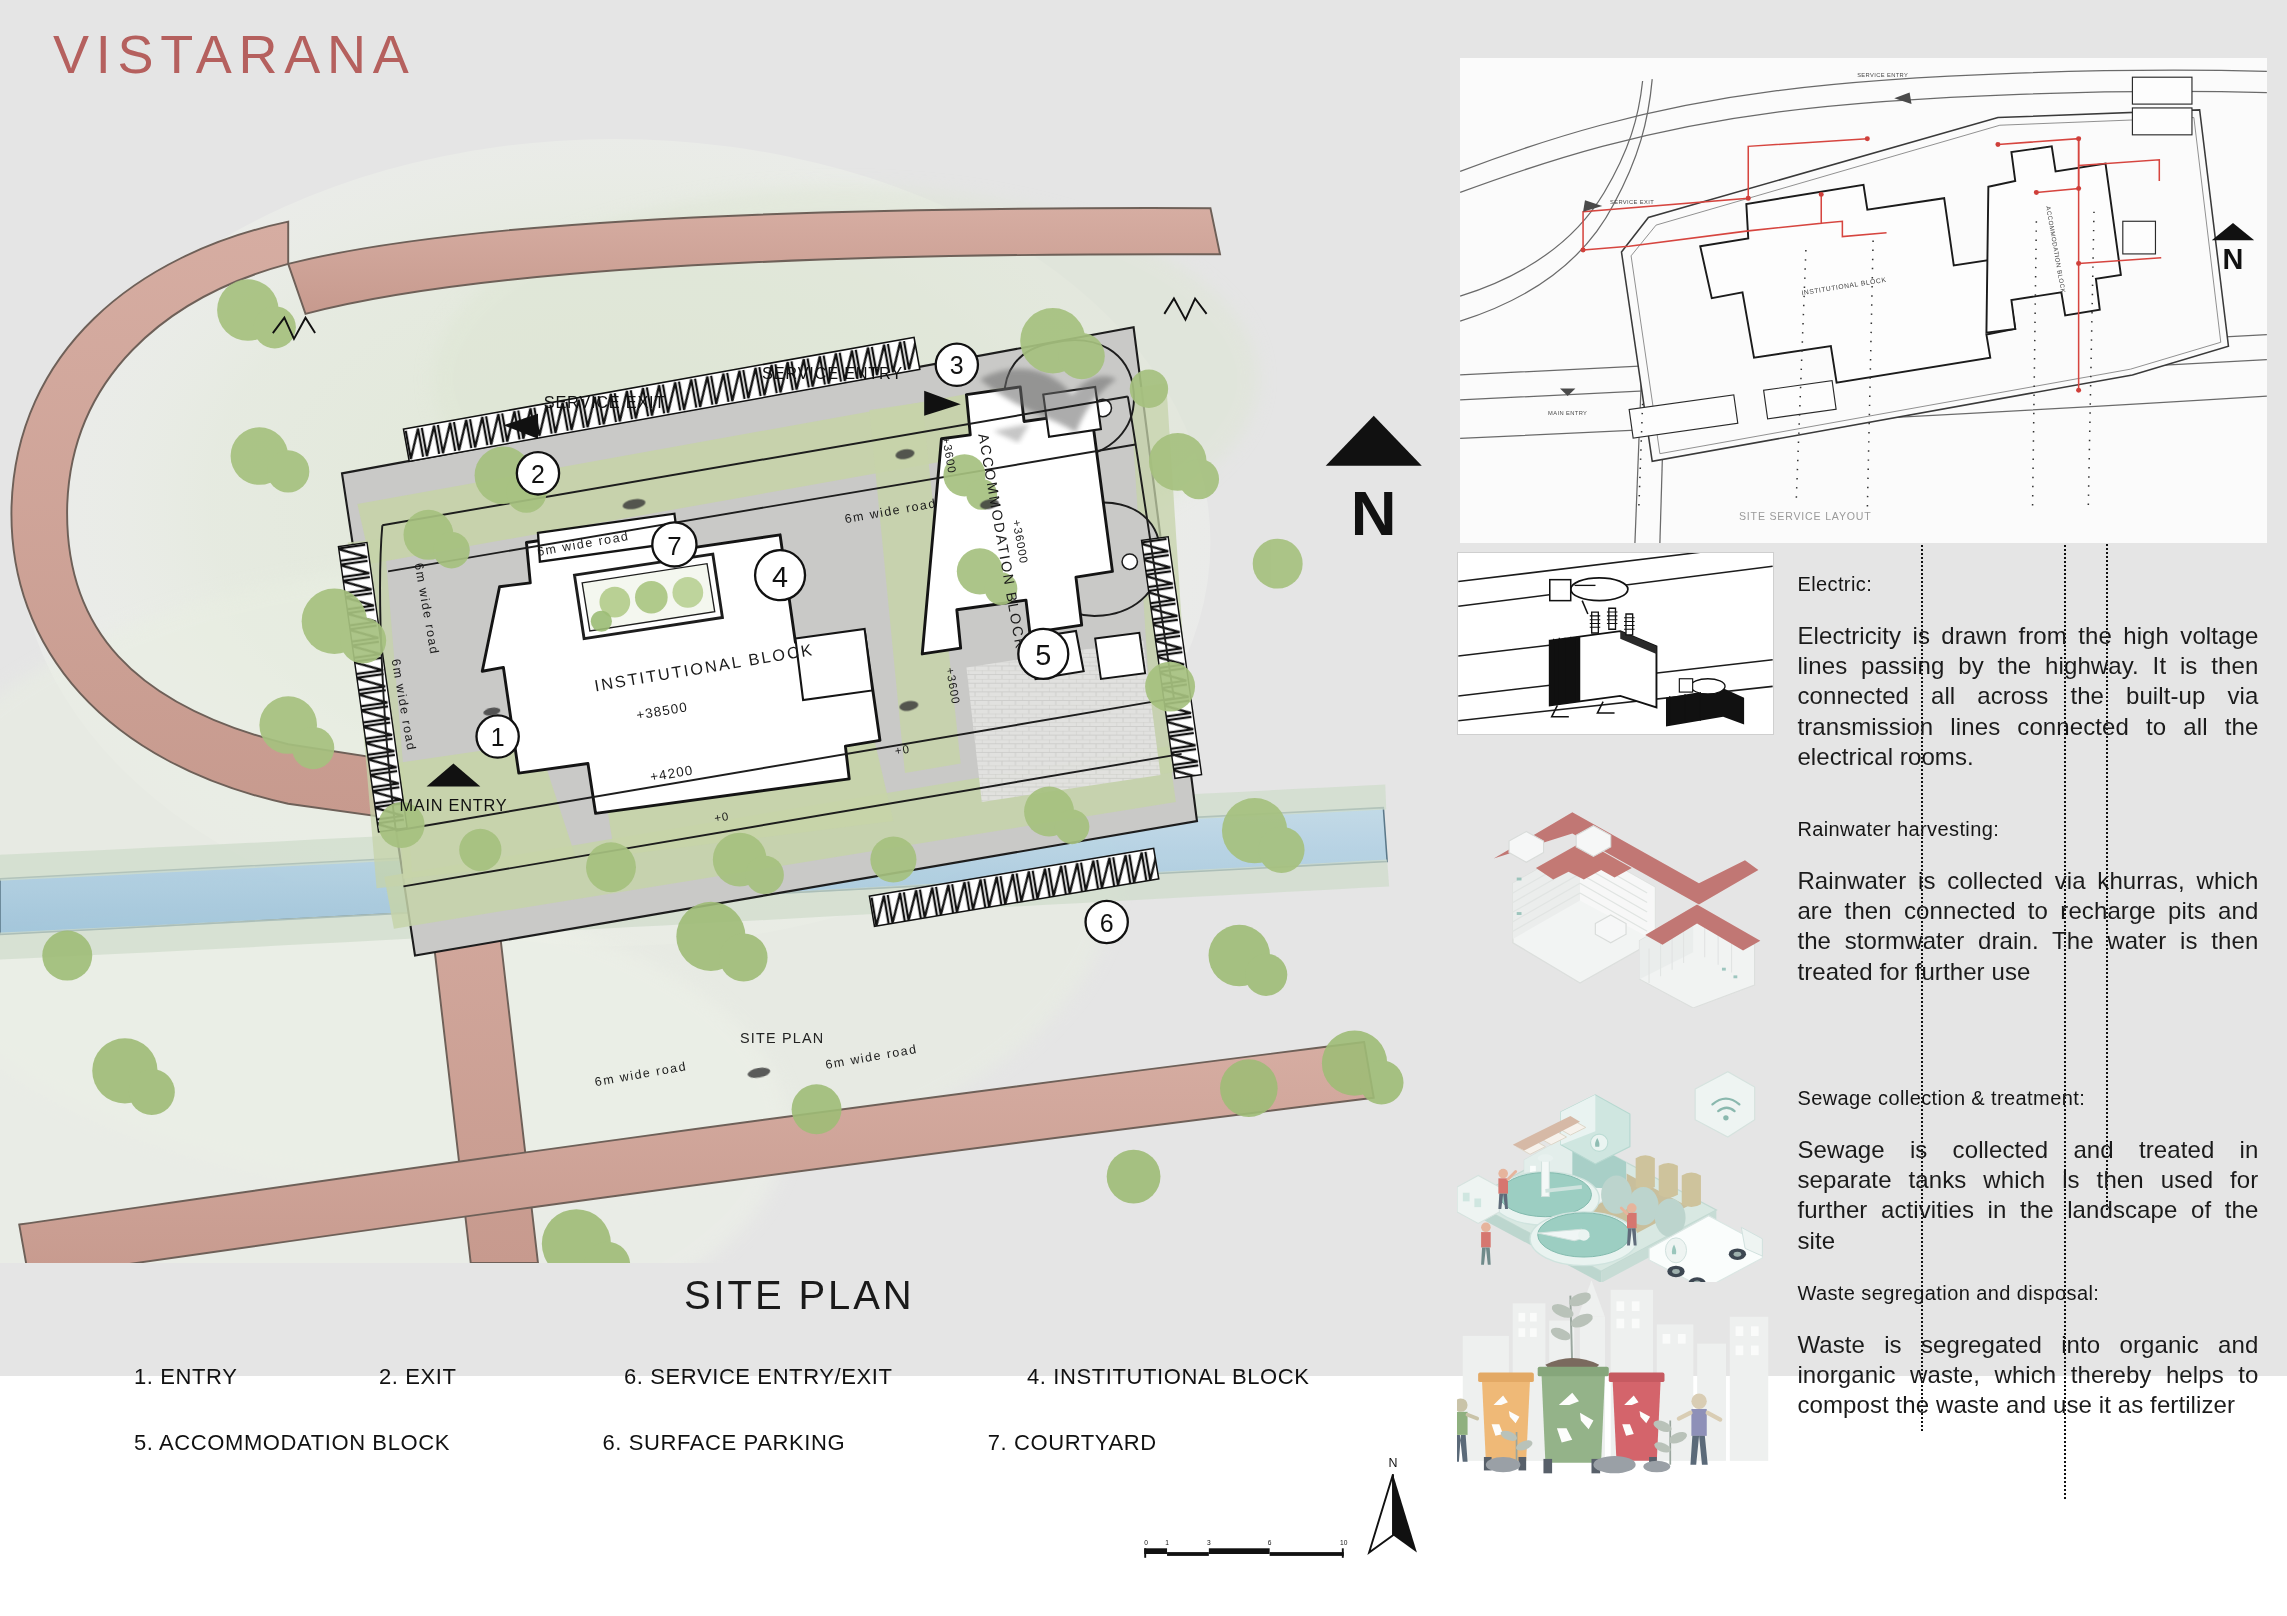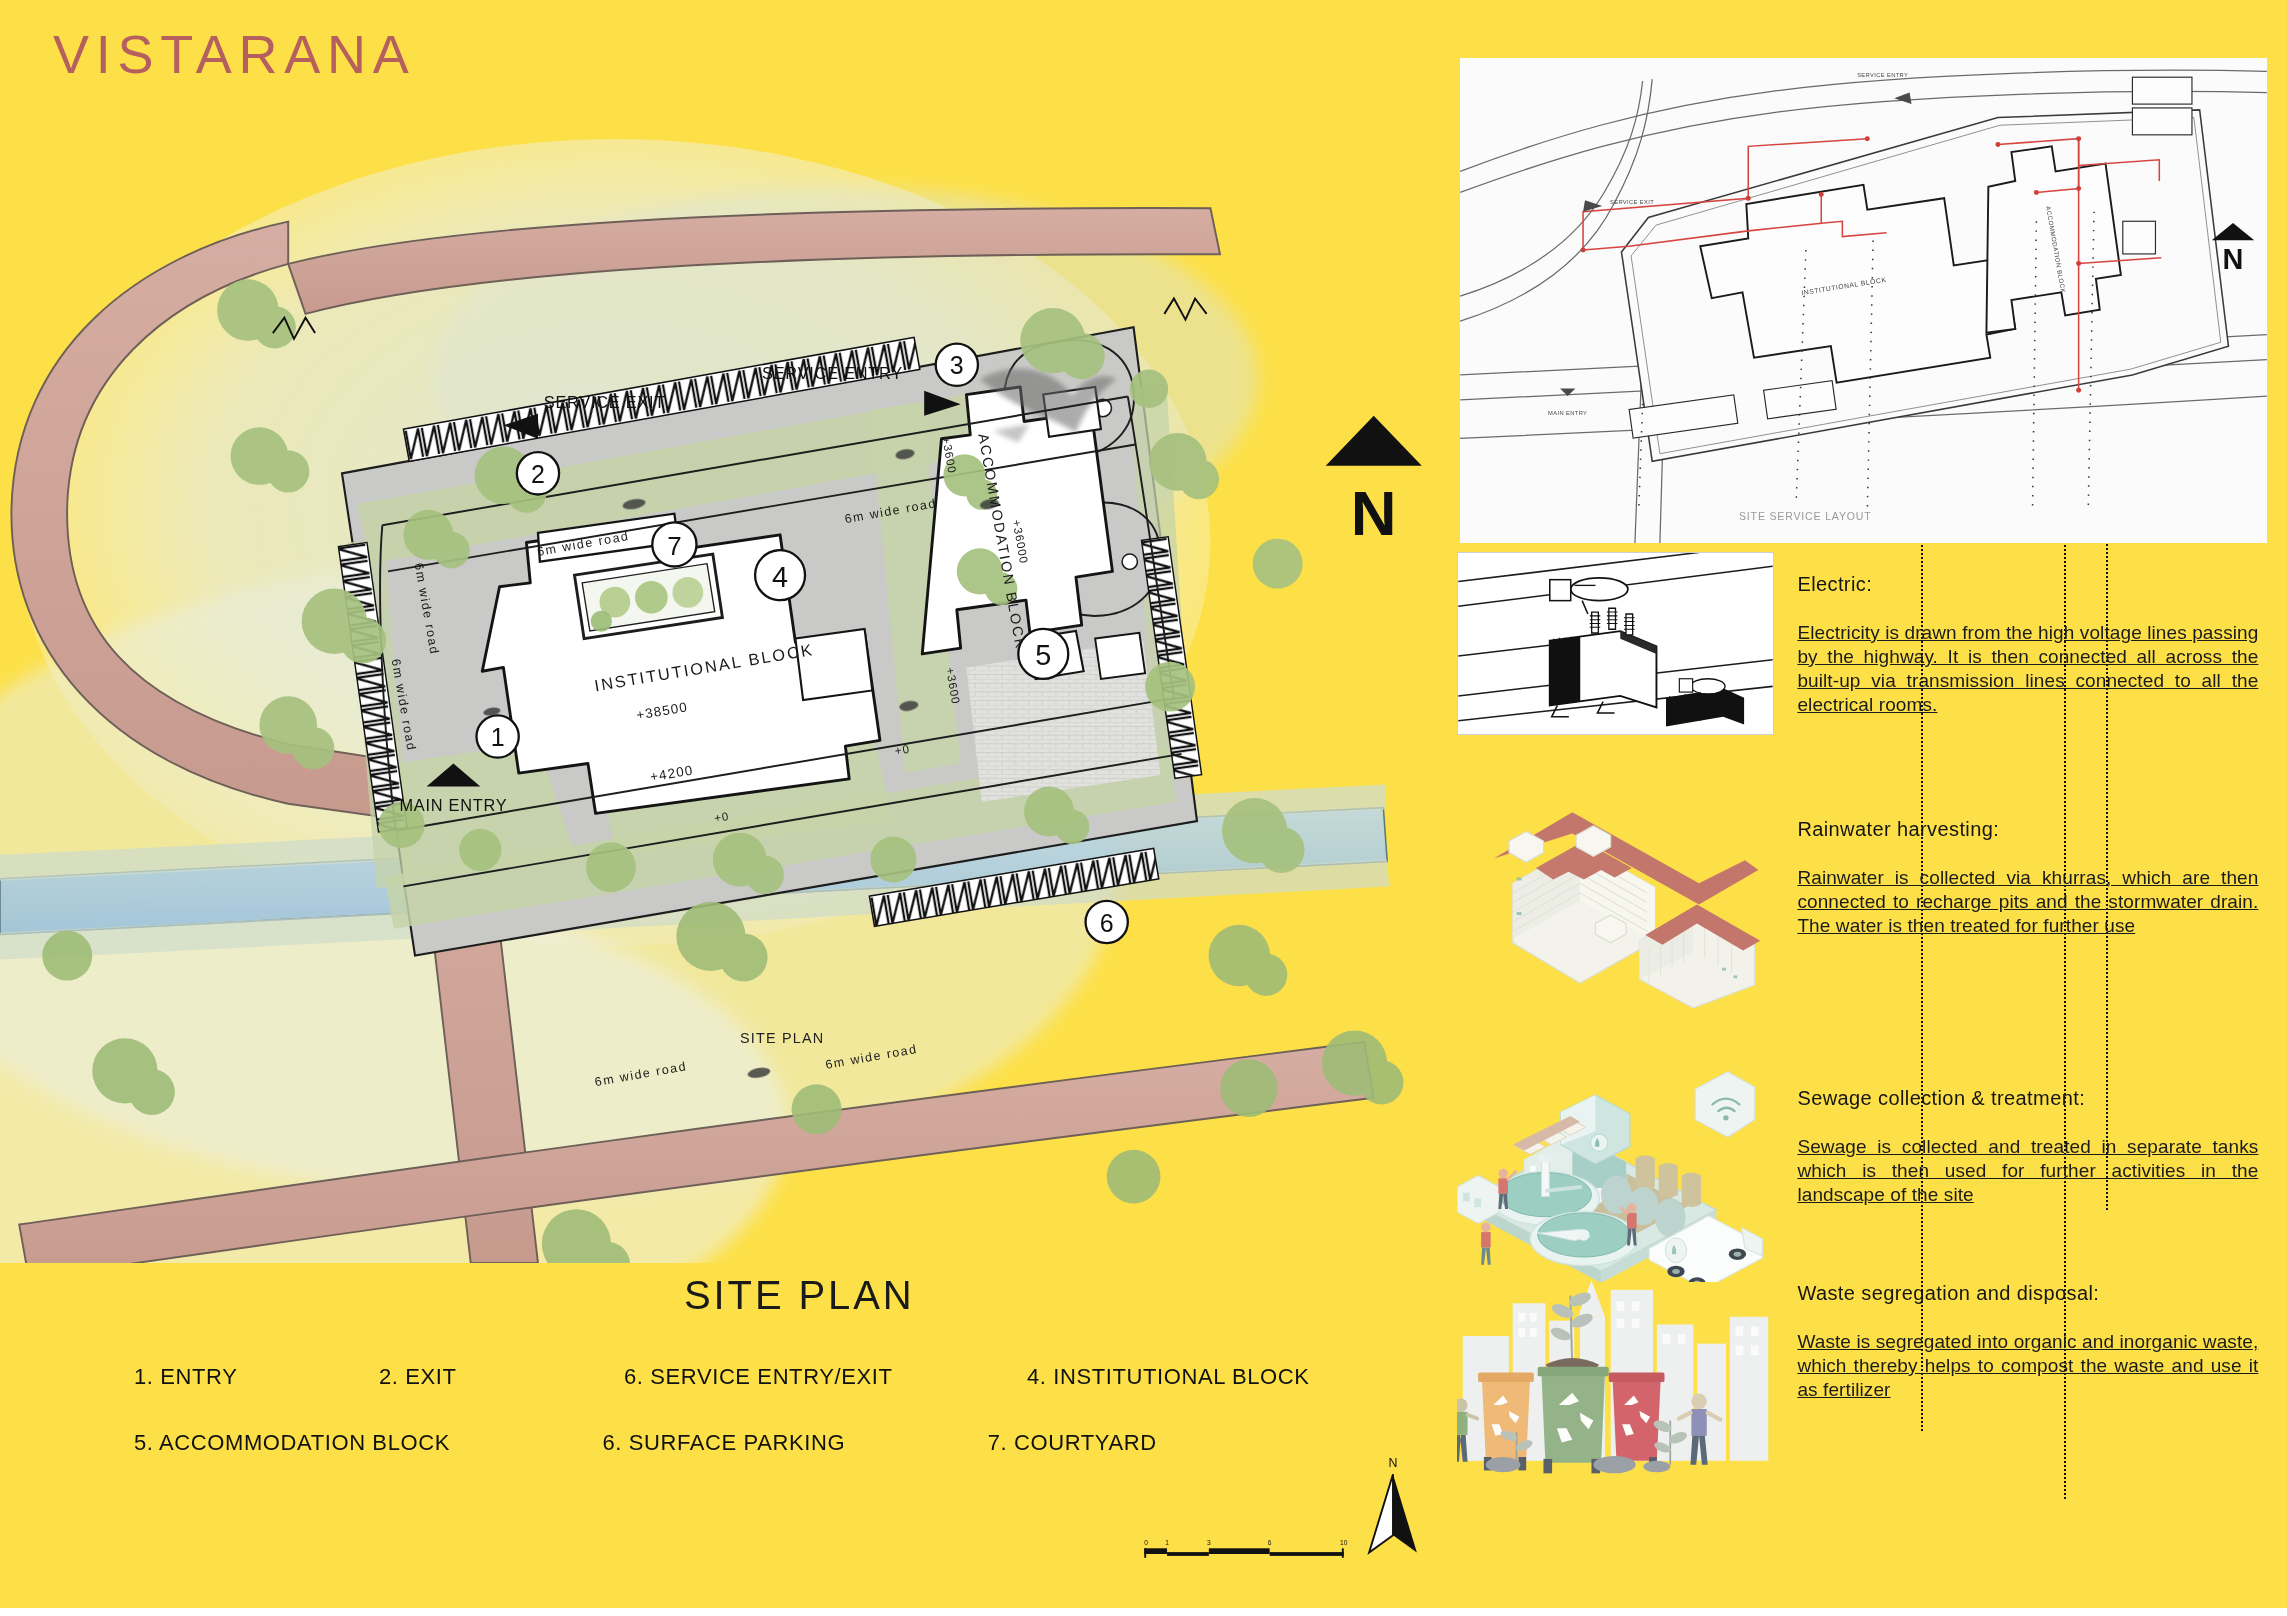--- a/index.html
+++ b/index.html
@@ -2,21 +2,21 @@
 <html><head>
 <meta charset="utf-8">
 <style>
   * { box-sizing: border-box; margin: 0; padding: 0; }
   html, body {
     width: 2287px; height: 1617px;
     background: #ffffff;
     font-family: "Liberation Sans", sans-serif;
     overflow: hidden;
   }
-  #board { position: relative; width: 2287px; height: 1608px; background: #fde047; }
+  #board { position: relative; width: 2287px; height: 1376px; background: #e5e5e5; }
 
   
   .board-title {
     position: absolute; left: 53px; top: 23px;
     font-size: 54px; letter-spacing: 6.7px; font-weight: 400;
     color: #b5605e;
     font-family: "Liberation Sans", sans-serif;
   }
 
   
@@ -70,22 +70,22 @@
     position: absolute; left: 0; width: 846px; display: flex; align-items: flex-start; padding-left: 16px;
   }
   .strategy .illus {
     width: 327px; flex: 0 0 327px; position: relative;
   }
   .strategy .txt { flex: 1; padding-left: 13.4px; padding-top: 21px; }
   .strategy .s-head {
     font-size: 20px; color: #151515; letter-spacing: 0.4px; margin-bottom: 25px; font-weight: 400;
   }
   .strategy .s-body {
-    font-size: 19px; line-height: 1.26; color: #1b1b1b;
-    text-align: justify; letter-spacing: 0.1px; max-width: 461px; text-decoration: underline;
+    font-size: 24px; line-height: 1.26; color: #1b1b1b;
+    text-align: justify; letter-spacing: 0.1px; max-width: 461px;
   }
   #strat-electric { top: 552px; }
   #strat-rain     { top: 797px; }
   #strat-sewage   { top: 1066px; }
   #strat-waste    { top: 1261px; }
 
   .illus-frame { border: 1px solid #cfcfcf; background: #fff; }
 
   
   .vguide {

